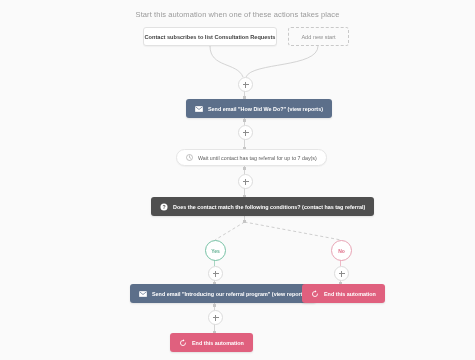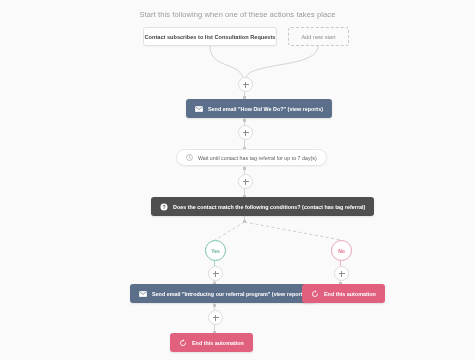--- a/index.html
+++ b/index.html
@@ -181,21 +181,21 @@
 
     <line x1="214.5" y1="279" x2="214.5" y2="284" stroke="#d4d4d4" stroke-width="1"></line>
 
     <line x1="340.5" y1="279" x2="340.5" y2="284" stroke="#d4d4d4" stroke-width="1"></line>
 
     <line x1="214.5" y1="303" x2="214.5" y2="310" stroke="#d4d4d4" stroke-width="1"></line>
 
     <line x1="214.5" y1="323" x2="214.5" y2="333" stroke="#d4d4d4" stroke-width="1"></line>
   </svg>
 
-  <div class="header-text">Start this following when one of these actions takes place</div>
+  <div class="header-text">Start this automation when one of these actions takes place</div>
 
   <div class="node start-box" style="left:143px; top:27px; width:134px;">
     <span>Contact subscribes to list Consultation Requests</span>
   </div>
 
   <div class="node start-box dashed" style="left:288px; top:27px; width:61px;">
     <span>Add new start</span>
   </div>
 
   <div class="plus" style="left:238px; top:77px;"></div>

